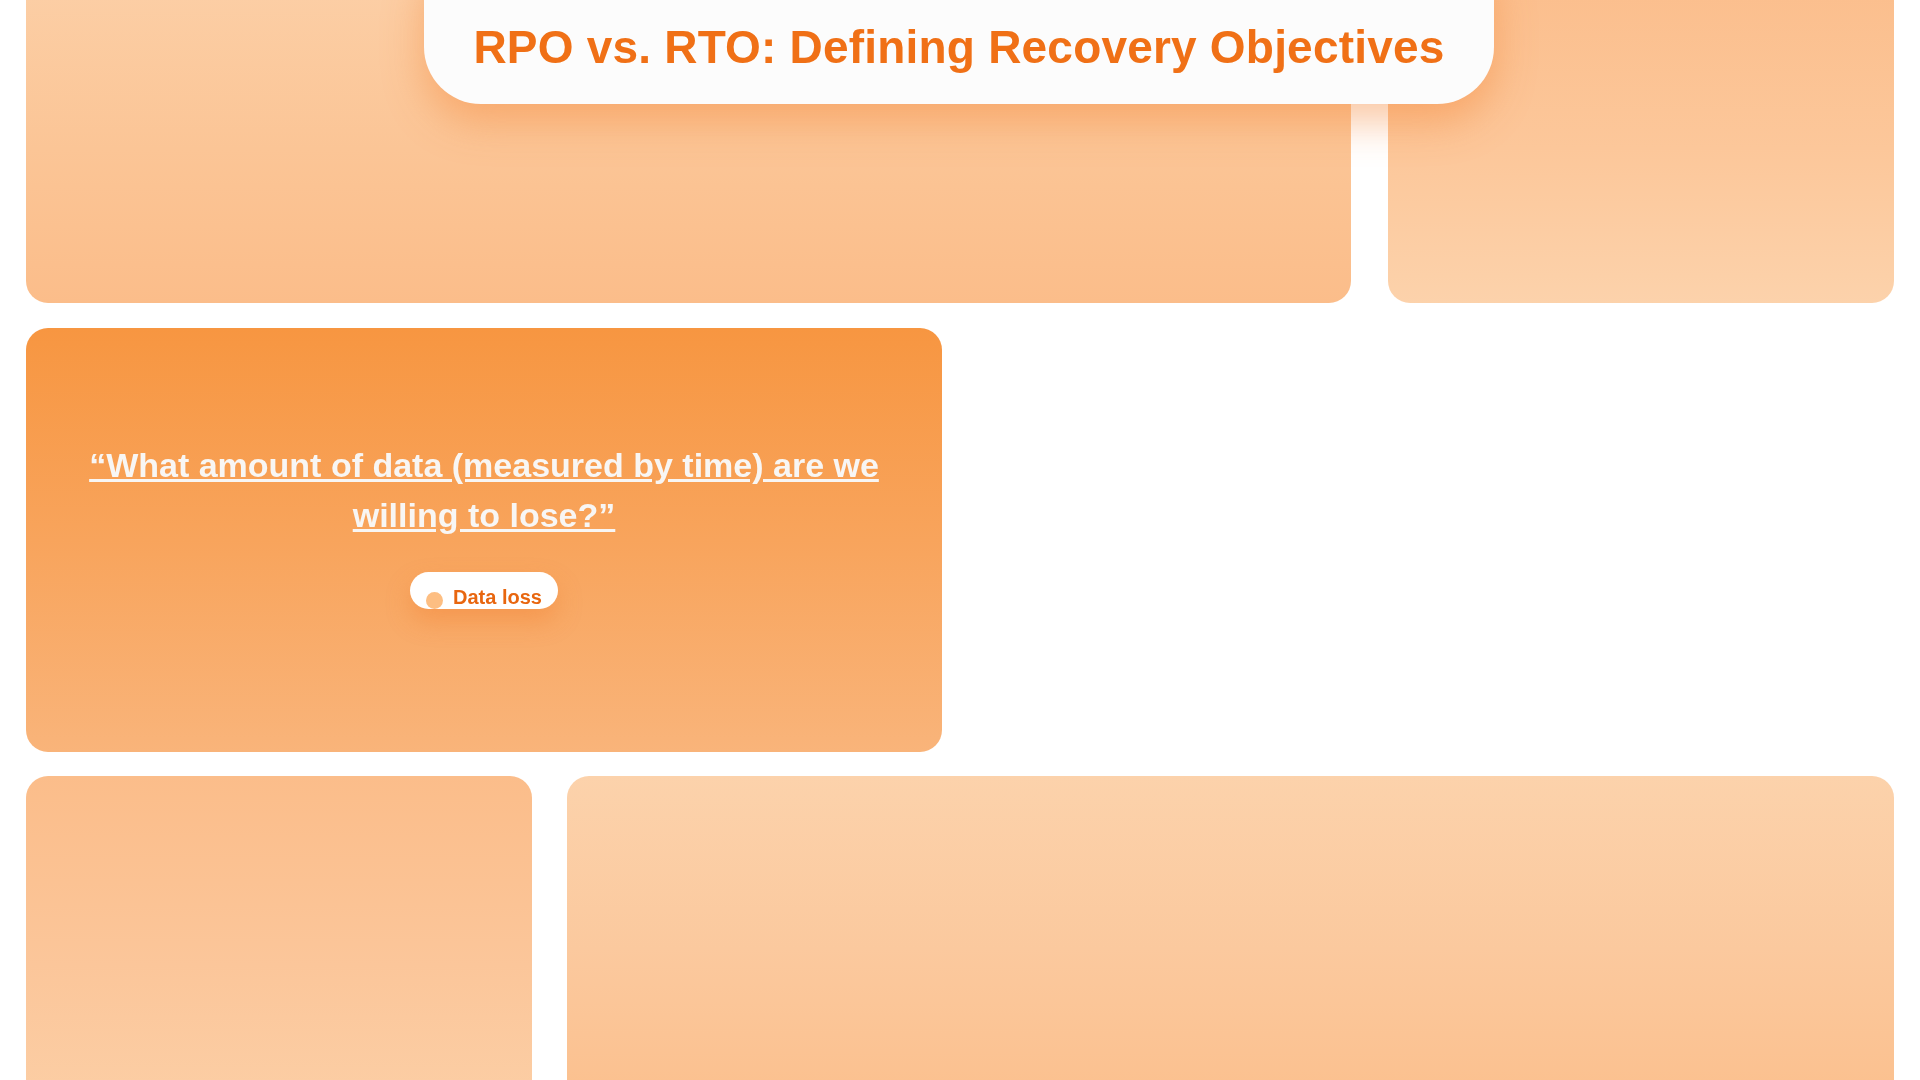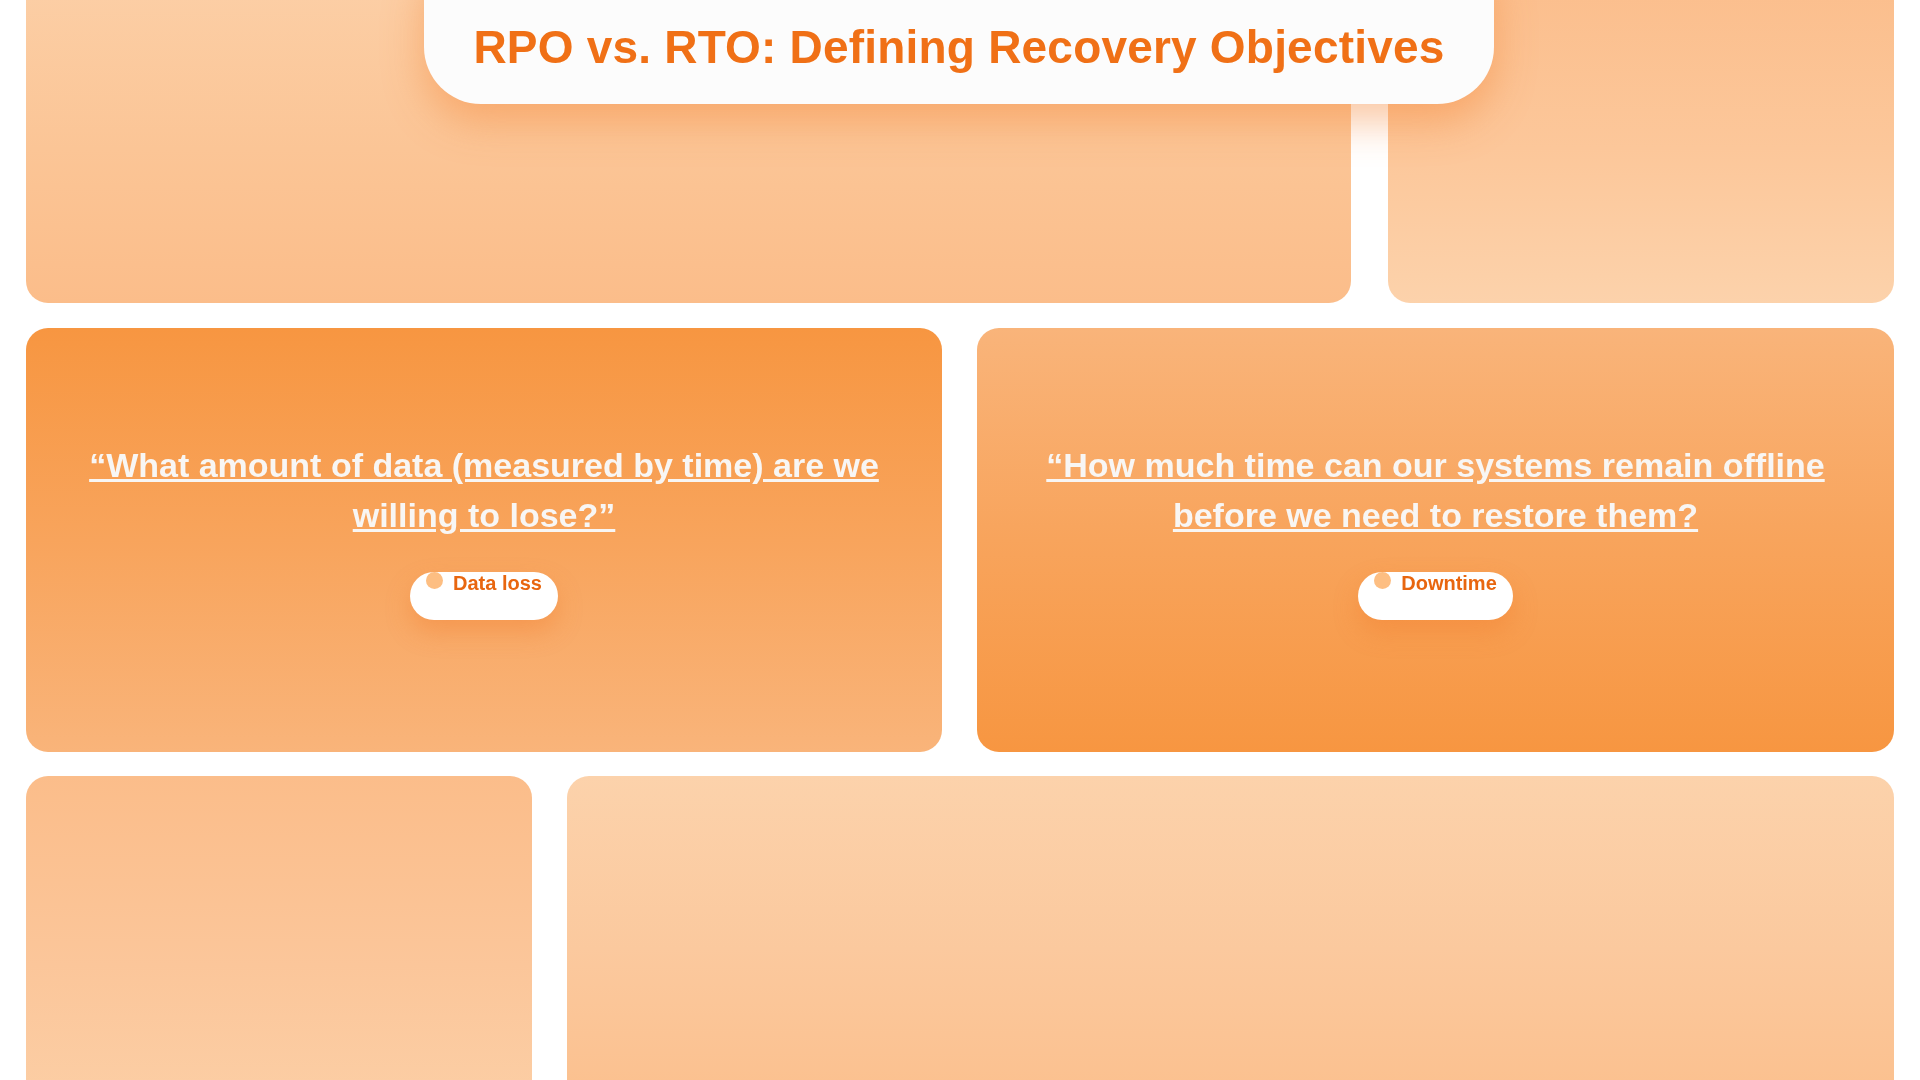--- a/index.html
+++ b/index.html
@@ -55,22 +55,22 @@
       color: #f8f6f4;
       font-weight: 700;
       font-size: 34px;
       line-height: 50px;
       text-align: center;
       padding: 0 50px;
       text-decoration: underline;
     }
     .badge {
       margin-top: 32px;
-      display: inline-flex; align-items: flex-start;
-      height: 48px;
+      display: inline-flex; align-items: flex-end;
+      height: 37px;
       padding: 0 16px 0 16px;
       background: #ffffff;
       border-radius: 24px;
       box-shadow: 0 12px 24px rgba(240, 120, 40, 0.35);
       cursor: pointer;
     }
     .badge-dot {
       width: 17px; height: 17px; border-radius: 50%;
       background: #fdbe82;
       margin-right: 10px;
@@ -96,26 +96,17 @@
   <div class="card card-c">
     <div class="card-content">
       <p class="quote">“What amount of data (measured by time) are we willing to lose?”</p>
       <div class="badge">
         <span class="badge-dot"></span>
         <span class="badge-label">Data loss</span>
       </div>
     </div>
   </div>
 
-  <div class="card card-d">
-    <div class="card-content">
-      <p class="quote">“How much time can our systems remain offline before we need to restore them?</p>
-      <div class="badge">
-        <span class="badge-dot"></span>
-        <span class="badge-label">Downtime</span>
-      </div>
-    </div>
-  </div>
 
   <div class="card card-e"></div>
   <div class="card card-f"></div>
 
 </div>
 
 </body></html>

